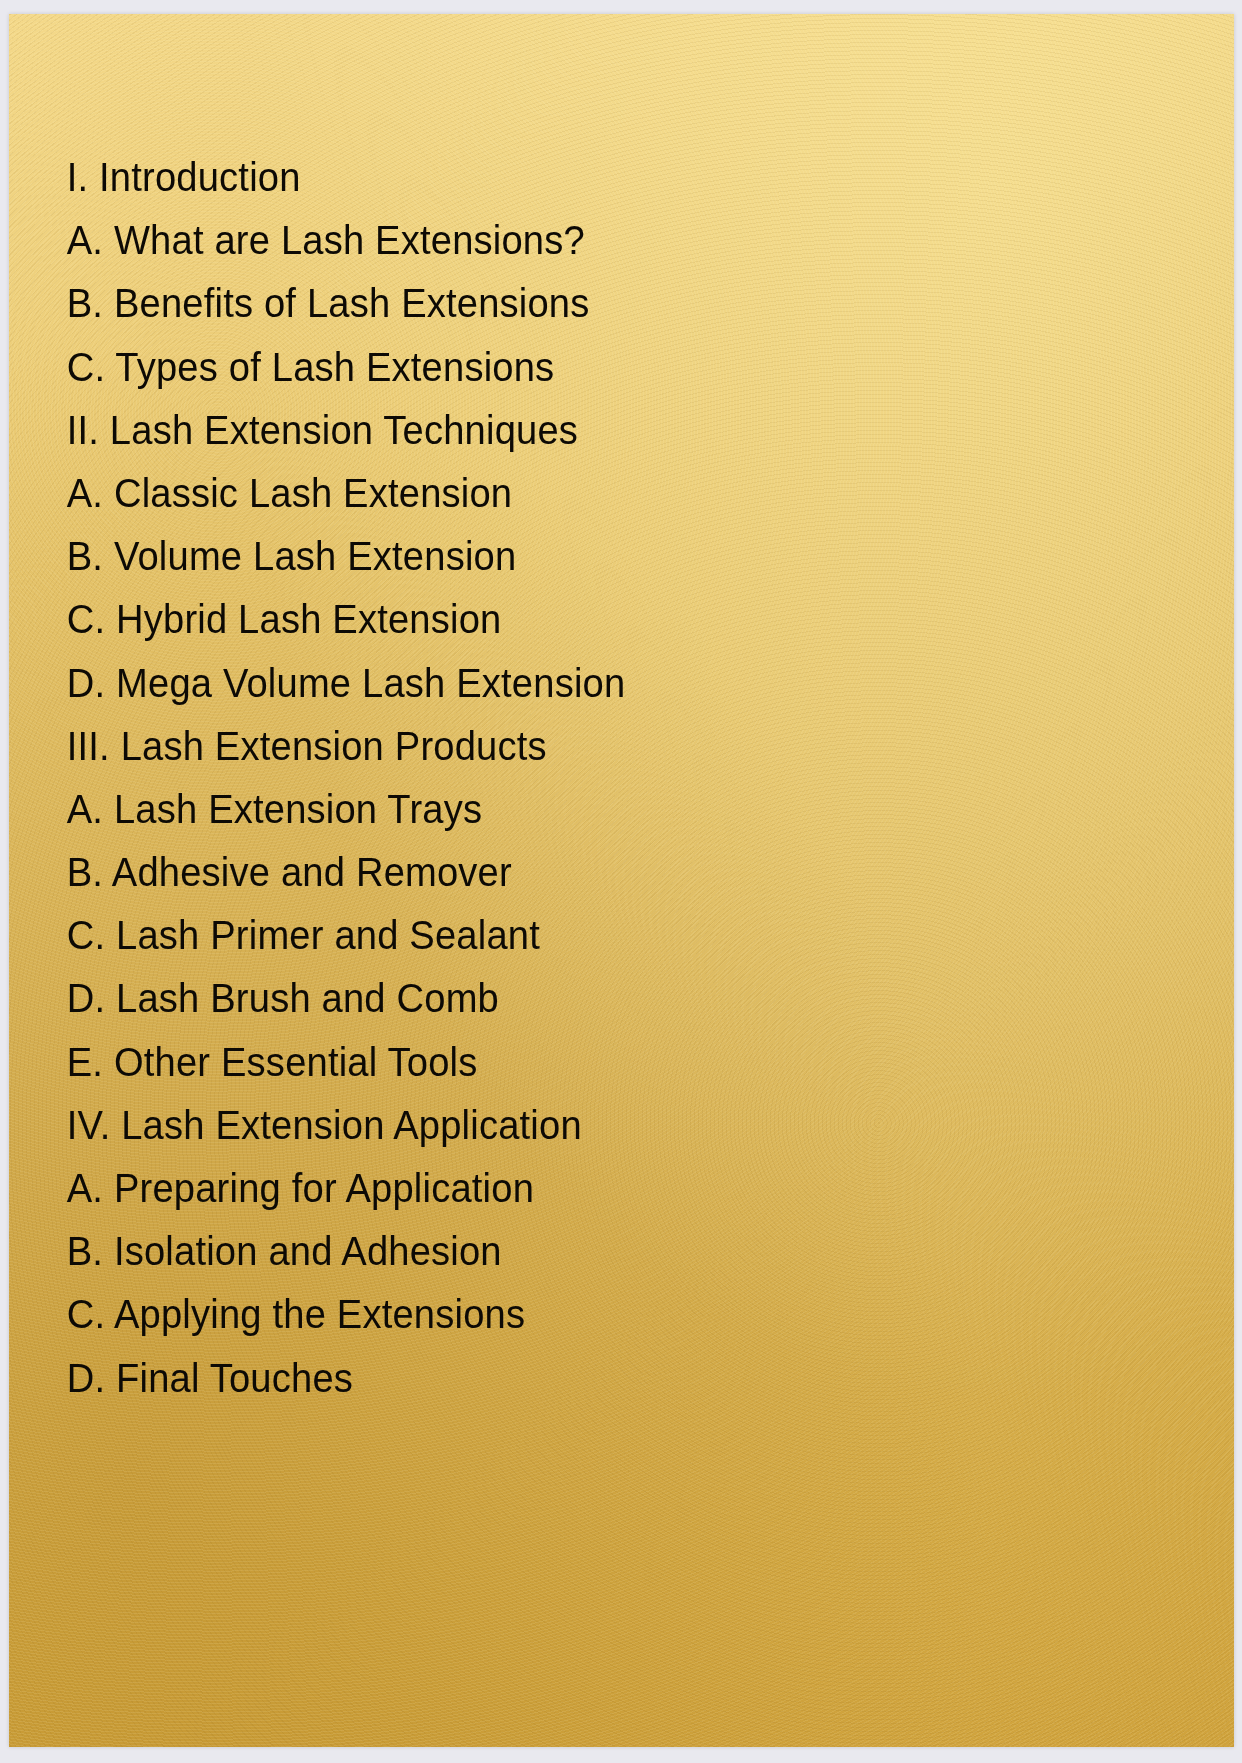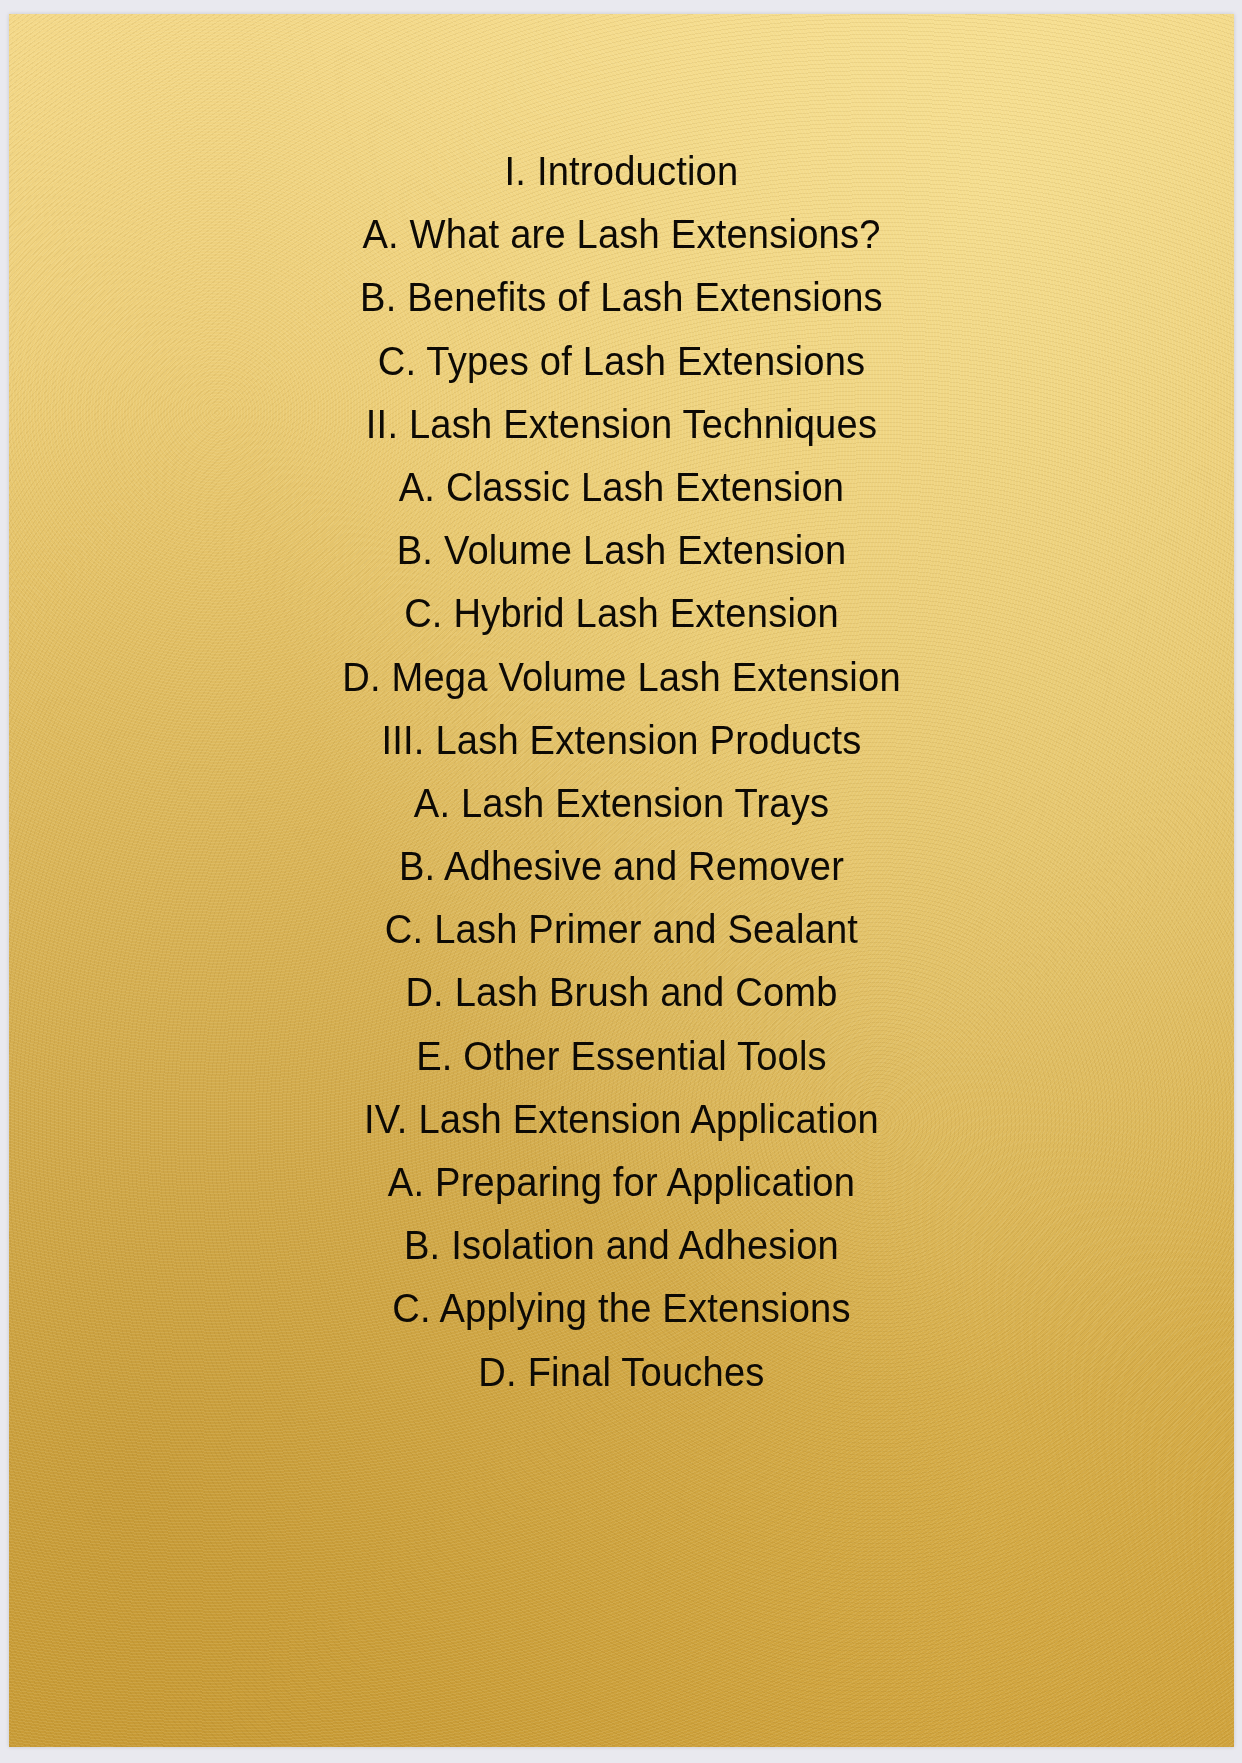--- a/index.html
+++ b/index.html
@@ -28,24 +28,24 @@
       background-image:
         repeating-radial-gradient(circle at 17% 23%, rgba(255,250,210,0.10) 0 1px, rgba(0,0,0,0) 1px 3px),
         repeating-radial-gradient(circle at 71% 64%, rgba(120,80,10,0.08) 0 1px, rgba(0,0,0,0) 1px 4px);
       pointer-events: none;
     }
     .toc {
       position: absolute;
       left: 0;
       right: 0;
       top: 116px;
-      margin: 10px;
+      margin: 16px;
       padding: 0;
       list-style: none;
-      text-align: center;
+      text-align: left;
     }
     .toc li {
       font-family: "Liberation Sans", sans-serif;
       font-size: 41px;
       line-height: 63.2px;
       height: 63.2px;
       color: #0d0a05;
       letter-spacing: 0.2px;
       white-space: nowrap;
       transform: scaleX(0.93);

